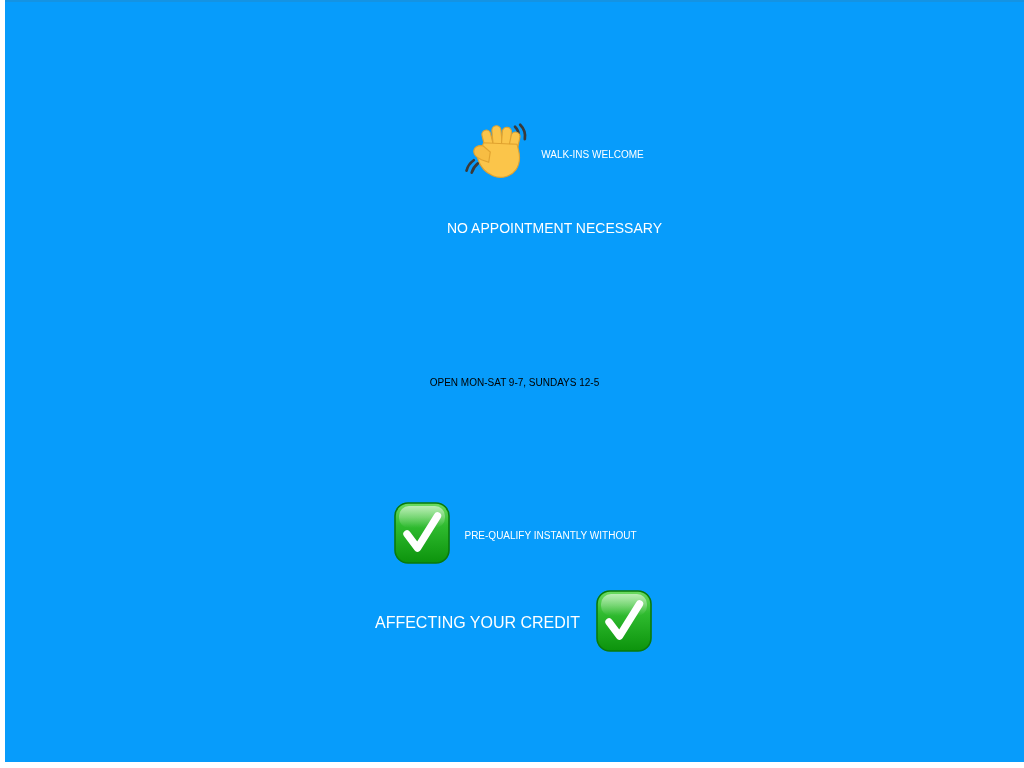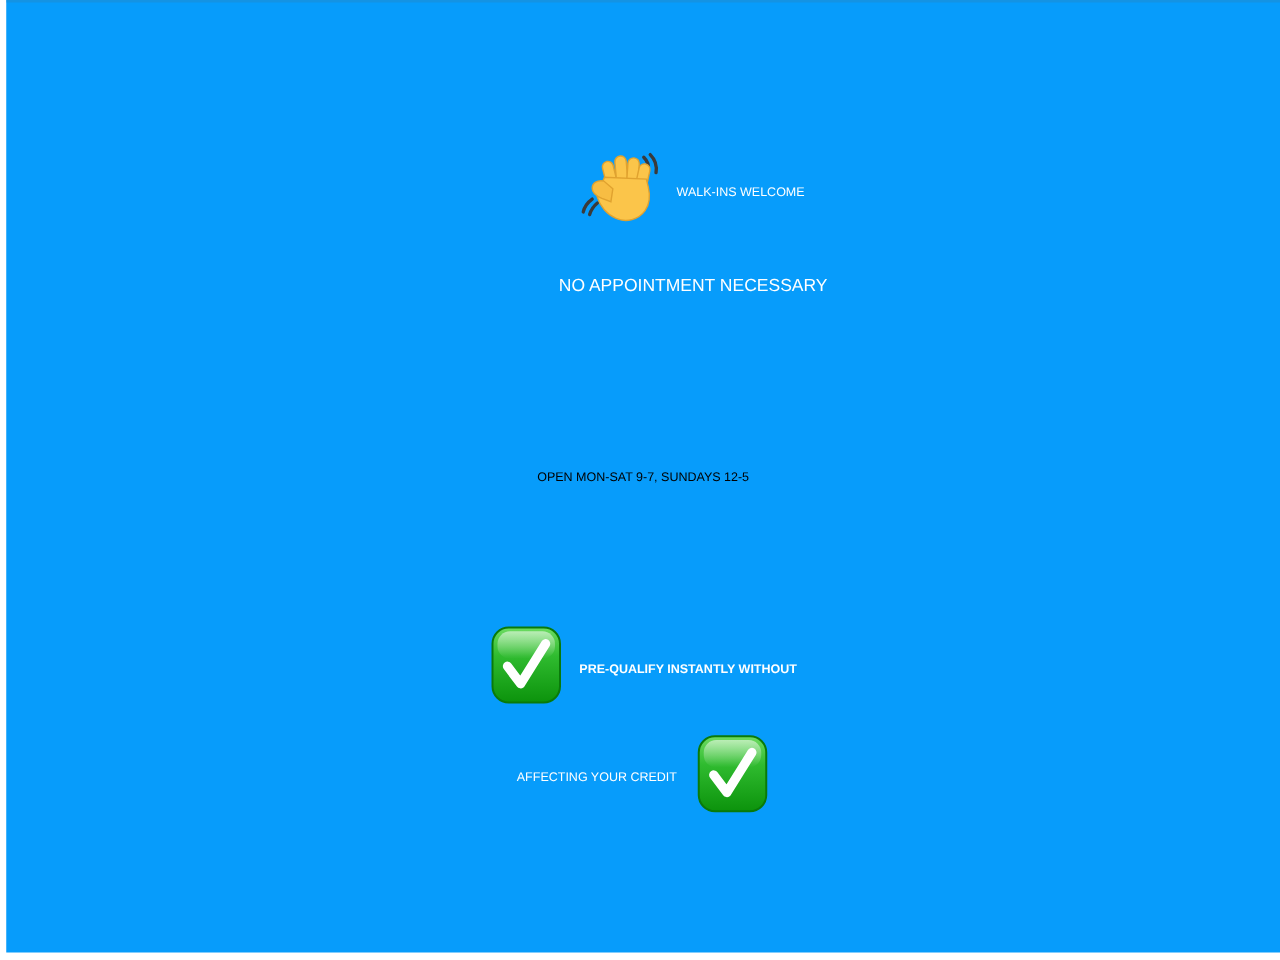--- a/index.html
+++ b/index.html
@@ -157,42 +157,42 @@
     </div>
 
     <div class="text-block" id="block-hours">
       <div class="line" id="line-hours" style="color: rgb(0, 0, 0); font-size: 10px;">
         <span>OPEN MON-SAT 9-7, SUNDAYS 12-5</span>
       </div>
     </div>
 
     <div class="text-block" id="block-prequalify">
 
-      <div class="line" id="line-prequalify" style="color: rgb(255, 255, 255); font-size: 10px; font-weight: bold;">
+      <div class="line" id="line-prequalify" style="color: rgb(255, 255, 255); font-size: 10px;">
         <span class="emoji emoji-check check-left">
           <svg viewBox="0 0 60 64" xmlns="http://www.w3.org/2000/svg" aria-hidden="true">
             <defs>
               <linearGradient id="gcheck1" x1="0" y1="0" x2="0" y2="1">
                 <stop offset="0%" stop-color="#6ddc62"></stop>
                 <stop offset="38%" stop-color="#2fbb2f"></stop>
                 <stop offset="100%" stop-color="#0c930c"></stop>
               </linearGradient>
               <linearGradient id="gloss1" x1="0" y1="0" x2="0" y2="1">
                 <stop offset="0%" stop-color="#ffffff" stop-opacity="0.55"></stop>
                 <stop offset="100%" stop-color="#ffffff" stop-opacity="0"></stop>
               </linearGradient>
             </defs>
             <rect x="3" y="2" width="54" height="60" rx="13" ry="13" fill="url(#gcheck1)" stroke="#0a7a0a" stroke-width="1.6"></rect>
             <rect x="7" y="5" width="46" height="22" rx="10" ry="10" fill="url(#gloss1)"></rect>
             <path d="M15 33 L25.5 47 L45.5 15" fill="none" stroke="#ffffff" stroke-width="7.4" stroke-linecap="round" stroke-linejoin="round"></path>
           </svg>
         </span><span>PRE-QUALIFY INSTANTLY WITHOUT</span>
       </div>
 
-      <div class="line" id="line-affecting" style="color: rgb(255, 255, 255); font-size: 10px;">
+      <div class="line" id="line-affecting" style="color: rgb(255, 255, 255); font-size: 16px;">
         <span>AFFECTING YOUR CREDIT</span><span class="emoji emoji-check check-right">
           <svg viewBox="0 0 60 64" xmlns="http://www.w3.org/2000/svg" aria-hidden="true">
             <defs>
               <linearGradient id="gcheck2" x1="0" y1="0" x2="0" y2="1">
                 <stop offset="0%" stop-color="#6ddc62"></stop>
                 <stop offset="38%" stop-color="#2fbb2f"></stop>
                 <stop offset="100%" stop-color="#0c930c"></stop>
               </linearGradient>
               <linearGradient id="gloss2" x1="0" y1="0" x2="0" y2="1">
                 <stop offset="0%" stop-color="#ffffff" stop-opacity="0.55"></stop>

